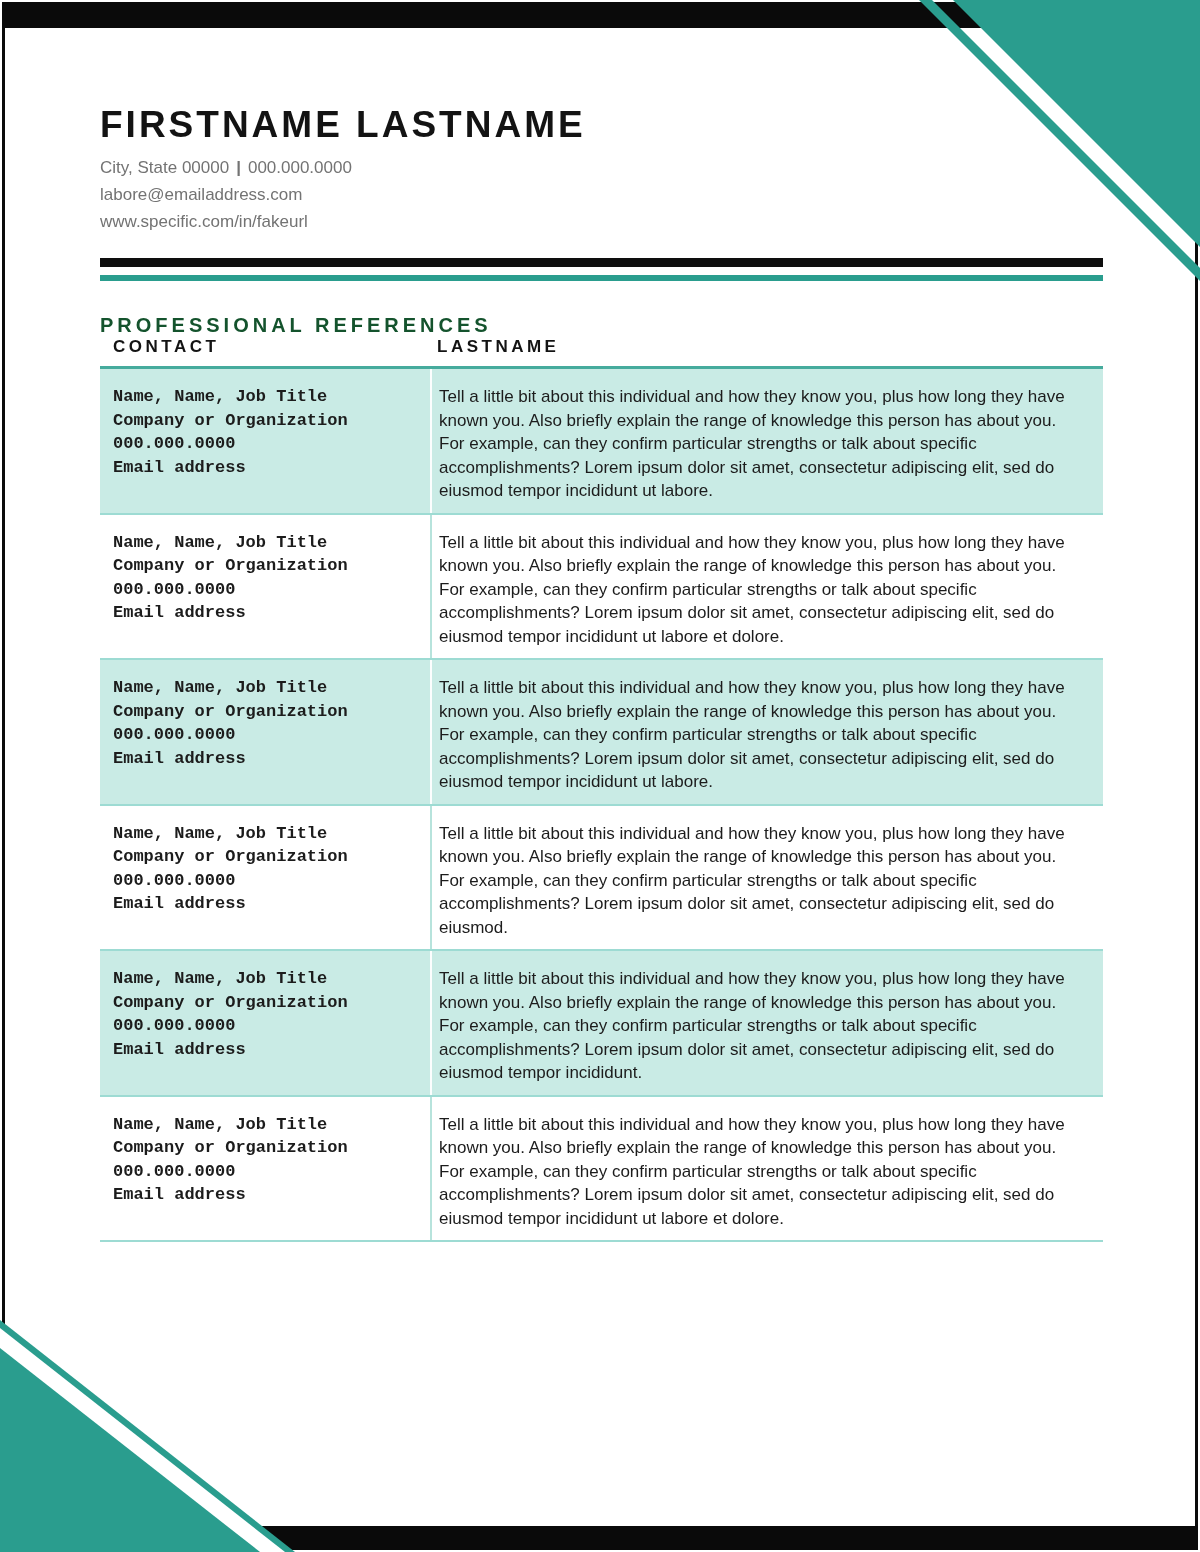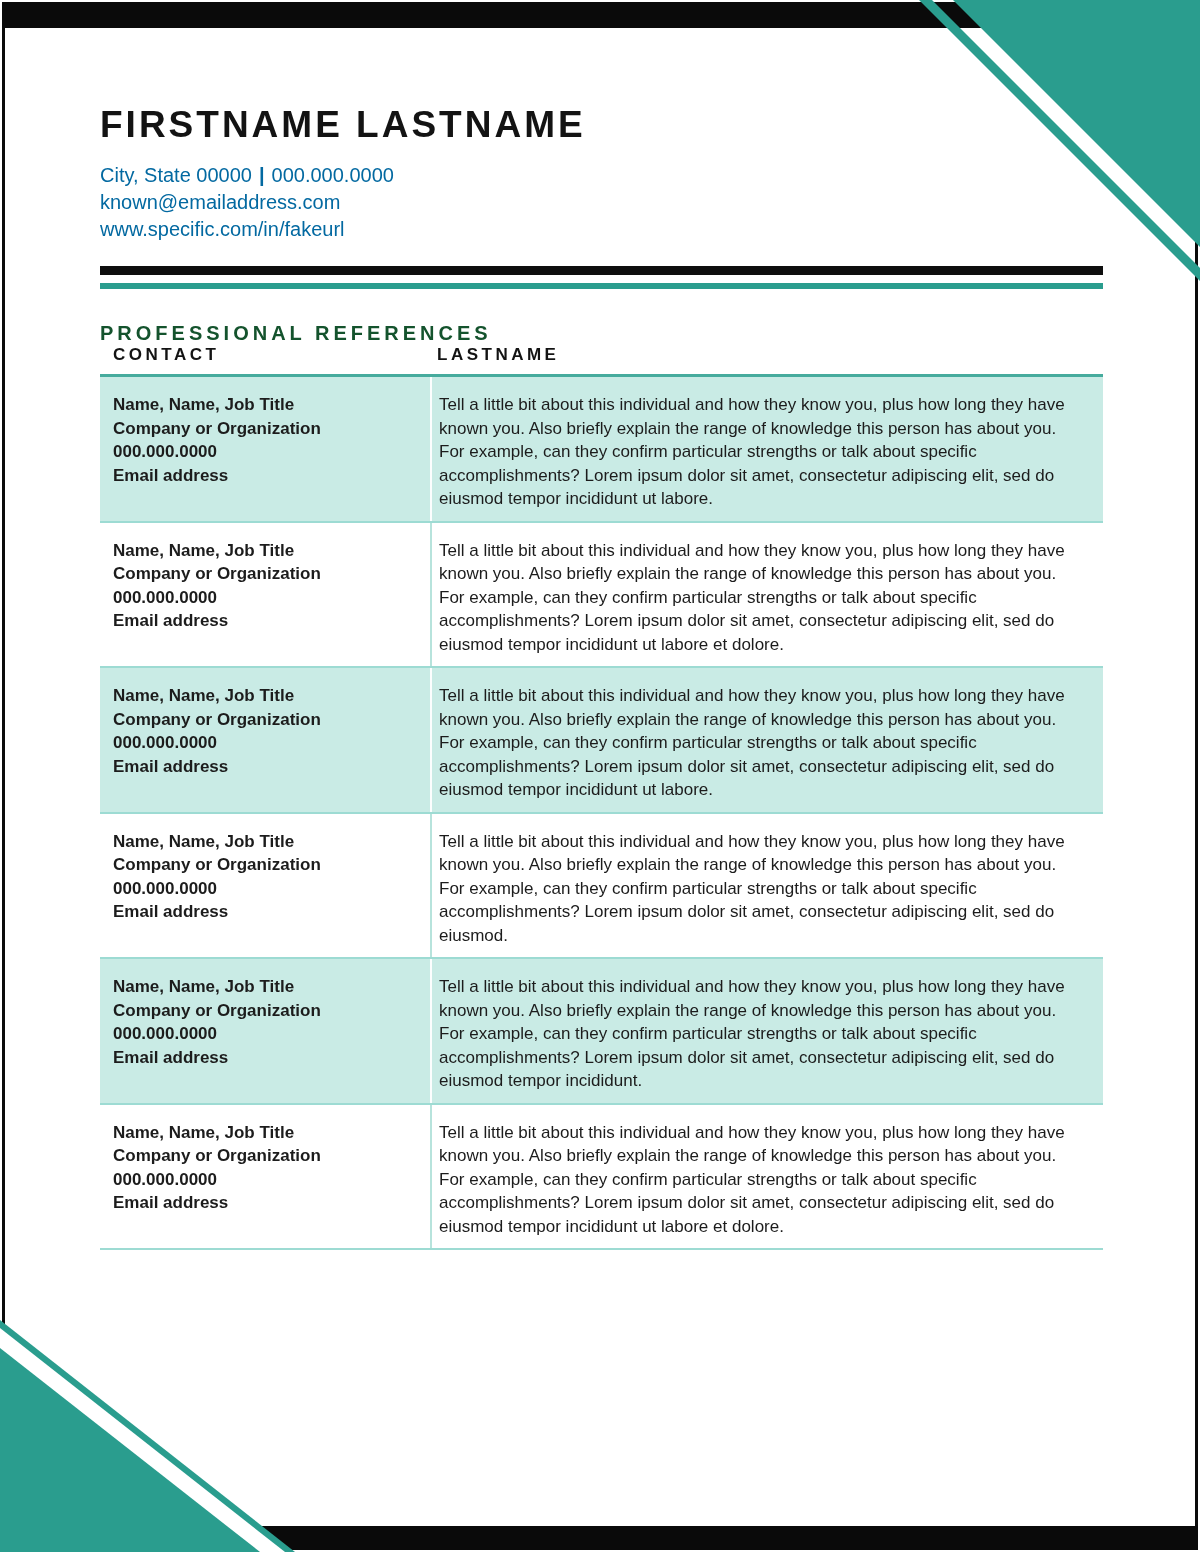--- a/index.html
+++ b/index.html
@@ -24,25 +24,25 @@
   .bar-bottom {
     position:absolute; bottom:2px; left:2px; right:2px; height:24px; background:#0a0a0a; z-index:2;
   }
   .corner-tr { position:absolute; top:0; right:0; z-index:5; display:block; }
   .corner-bl { position:absolute; bottom:0; left:0; z-index:5; display:block; }
 
   
   .content { position:absolute; left:100px; top:0; width:1003px; z-index:3; }
 
   .name-heading {
-    margin:104px 0 16px 0;
+    margin:104px 0 8px 0;
     font-size:37px; font-weight:bold; letter-spacing:3px;
     color:#131313; white-space:nowrap;
   }
-  .contact-block { font-size:20px; line-height:27px; color:#0369a1; }
+  .contact-block { font-size:17px; line-height:27px; color:#737373; }
   .contact-block .pipe { font-weight:bold; padding:0 7px; }
 
   .rule-black { height:9px; background:#0e0e0e; margin-top:23px; }
   .rule-teal  { height:6px; background:#2a9d8e; margin-top:8px; }
 
   .section-title {
     margin-top:33px;
     font-size:20px; font-weight:bold; letter-spacing:4px; color:#14532d;
   }
 
@@ -57,21 +57,21 @@
   .t-head .h2 { padding-left:7px; }
 
   .t-body { border-top:3px solid #46ab9d; border-bottom:2px solid #9ddbd3; }
   .t-row {
     display:grid; grid-template-columns:330px 673px;
     min-height:143px; box-sizing:border-box;
     font-size:17px; line-height:23.5px; color:#1c1c1c;
   }
   .t-row + .t-row { border-top:2px solid #9ddbd3; }
   .t-row.teal { background:#c9ebe5; }
-  .contact-cell { padding:16px 10px 10px 13px; font-weight:bold; }
+  .contact-cell { padding:16px 10px 10px 13px; font-weight:bold;font-family:Liberation Mono, monospace; }
   .context-cell {
     padding:16px 28px 10px 7px;
     border-left:2px solid #b7e3dc;
   }
   .t-row.teal .context-cell { border-left-color:rgba(255,255,255,0.95); }
 </style>
 </head>
 <body>
 
 <div class="frame-left"></div>
@@ -91,21 +91,21 @@
 </svg>
 
 <div class="content">
 
   <h1 class="name-heading">FIRSTNAME LASTNAME</h1>
 
   <div class="contact-block">
     <div>
       <span>City, State 00000</span><span class="pipe">|</span><span>000.000.0000</span>
     </div>
-    <div>known@emailaddress.com</div>
+    <div>labore@emailaddress.com</div>
     <div>www.specific.com/in/fakeurl</div>
   </div>
 
   <div class="rule-black"></div>
   <div class="rule-teal"></div>
 
   <div class="section-title">PROFESSIONAL REFERENCES</div>
 
   <div class="ref-table">
     <div class="t-head">

